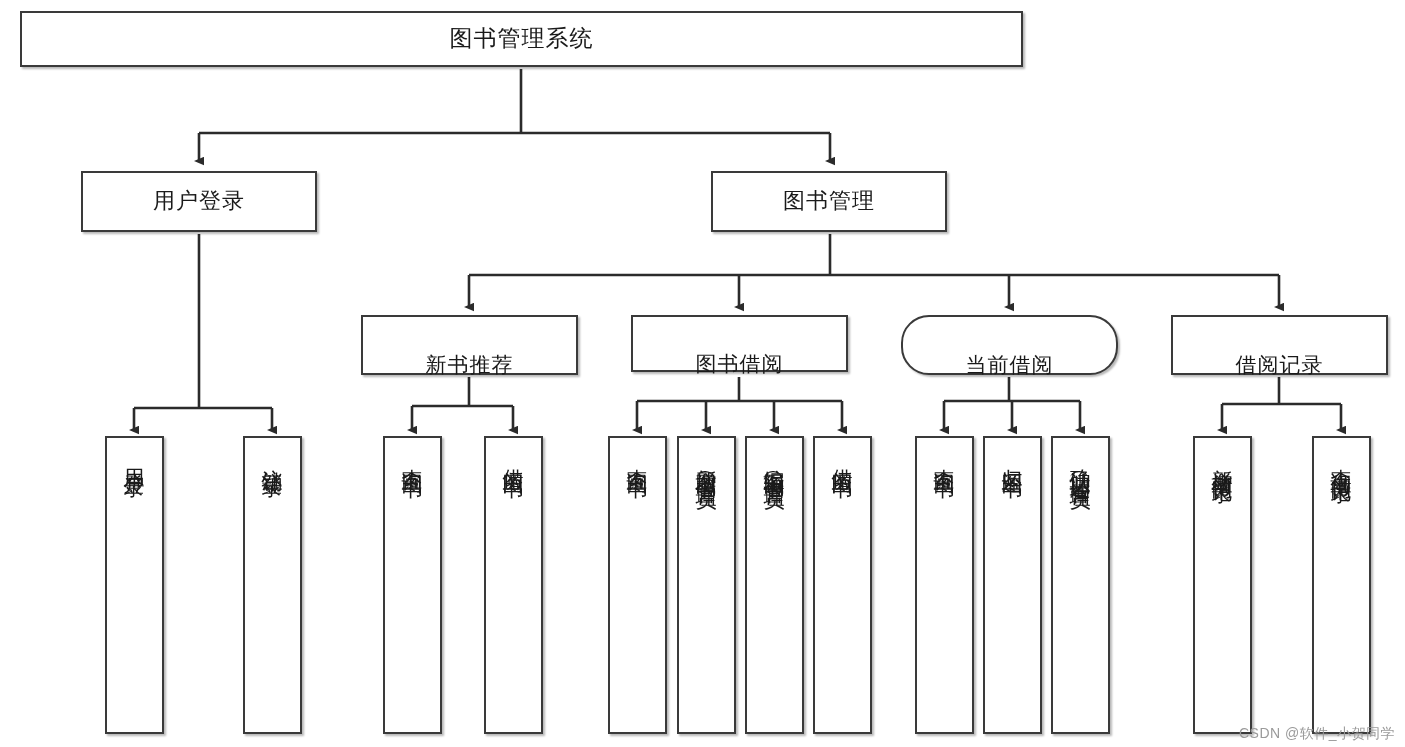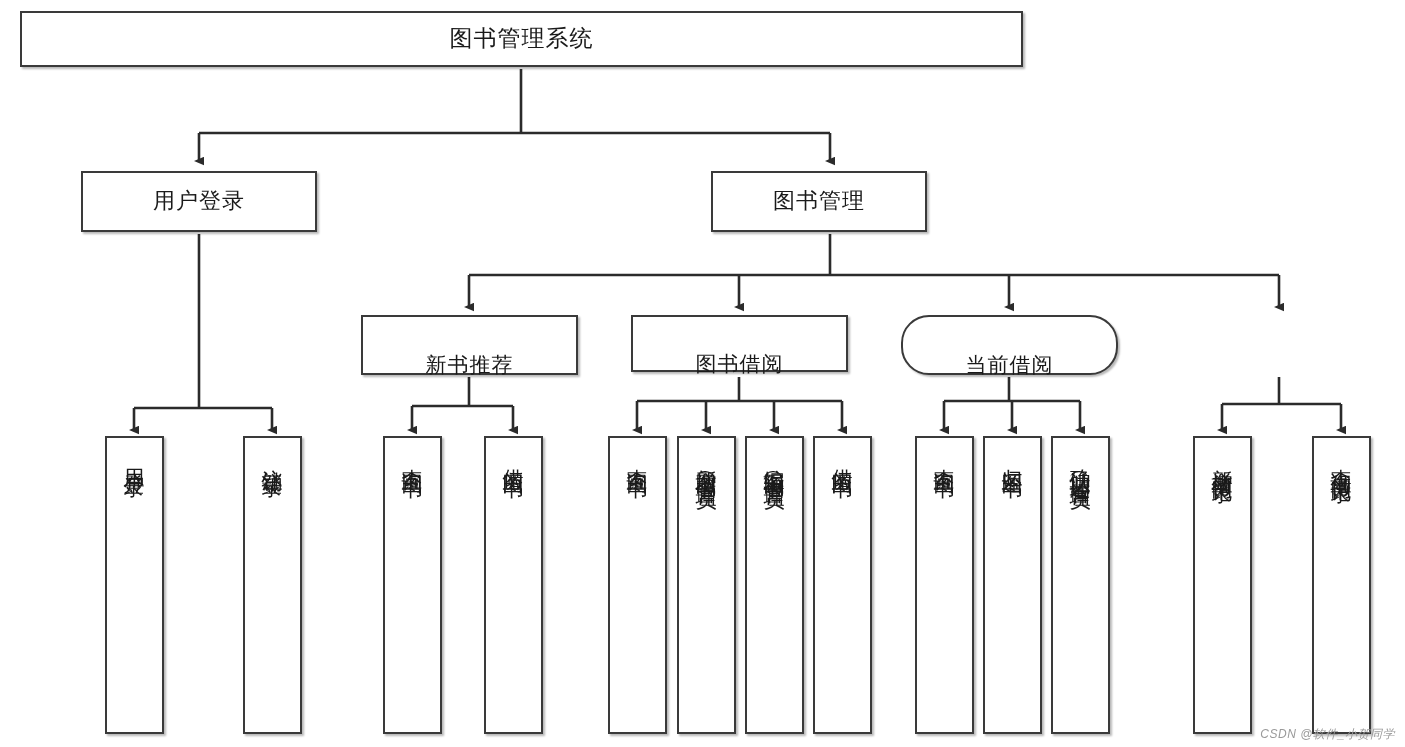--- a/index.html
+++ b/index.html
@@ -56,25 +56,24 @@
     text-orientation: upright;
     font-size: 21px;
     letter-spacing: 3px;
     line-height: 1.0;
     white-space: nowrap;
   }
   .watermark {
     position: absolute;
     right: 10px;
     bottom: 4px;
-    font-size: 12px;
+    font-size: 14px;
     color: #9a9a9a;
     letter-spacing: 0.5px;
     white-space: nowrap;
-    font-style: italic;
   }
 </style>
 </head>
 <body>
 
 <div id="canvas">
 
   <svg class="edges" viewBox="0 0 1405 747">
     <defs>
       <marker id="arrow" markerWidth="10" markerHeight="10" refX="4.2" refY="5" orient="auto" markerUnits="userSpaceOnUse">
@@ -125,32 +124,35 @@
     </g>
   </svg>
 
   <div class="node root" style="left:20px; top:11px; width:1003px; height:56px;">
     <span class="node-label">图书管理系统</span>
   </div>
 
   <div class="node lvl2" style="left:81px; top:171px; width:236px; height:61px;">
     <span class="node-label">用户登录</span>
   </div>
-  <div class="node lvl2" style="left:711px; top:171px; width:216px; height:61px;">
+  <div class="node lvl2" style="left:711px; top:171px; width:236px; height:61px;">
     <span class="node-label">图书管理</span>
   </div>
 
   <div class="node lvl3" style="left:361px; top:315px; width:217px; height:60px;">
     <span class="node-label">新书推荐</span>
   </div>
   <div class="node lvl3" style="left:631px; top:315px; width:217px; height:57px;">
     <span class="node-label">图书借阅</span>
   </div>
   <div class="node lvl3" style="left:901px; top:315px; width:217px; height:60px;border-radius:28px;">
     <span class="node-label">当前借阅</span>
+  </div>
+  <div class="node lvl3" style="left:1171px; top:315px; width:217px; height:60px;">
+    <span class="node-label">借阅记录</span>
   </div>
 
   <div class="node leaf" style="left:105px; top:436px; width:59px; height:298px;">
     <span class="node-label">用户登录</span>
   </div>
   <div class="node leaf" style="left:243px; top:436px; width:59px; height:298px;">
     <span class="node-label">注销登录</span>
   </div>
 
   <div class="node leaf" style="left:383px; top:436px; width:59px; height:298px;">

